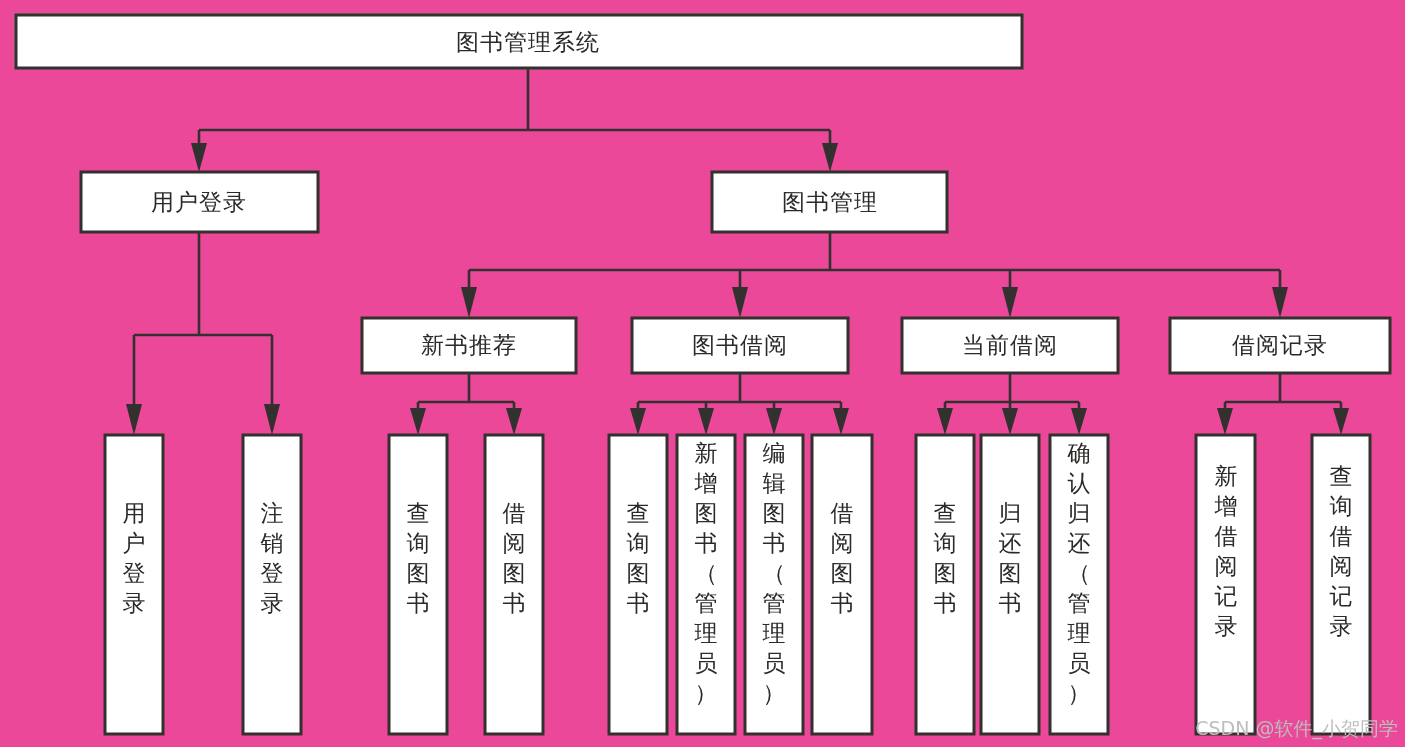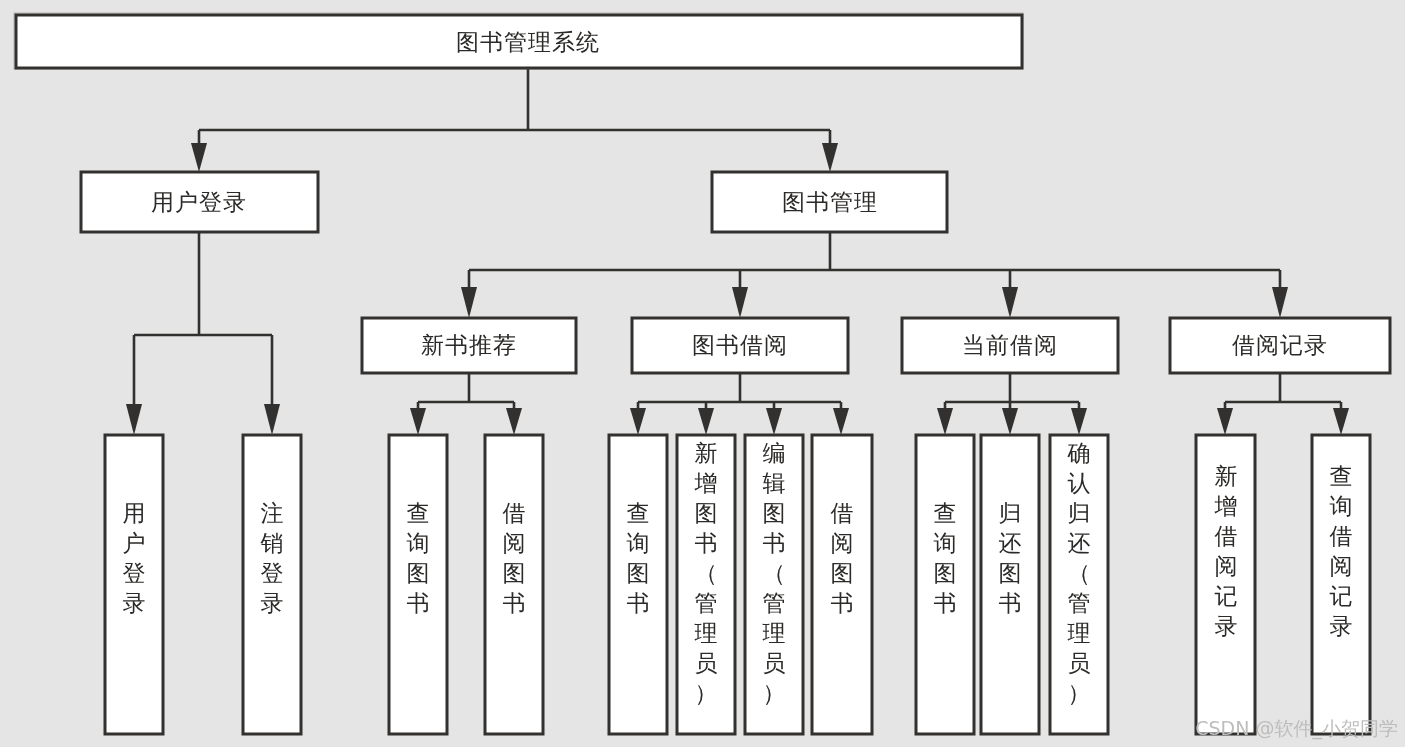--- a/index.html
+++ b/index.html
@@ -11,21 +11,21 @@
   body {
     width: 1405px;
     height: 747px;
     overflow: hidden;
     font-family: "DejaVu Sans", "Liberation Sans", sans-serif;
   }
   #diagram-root {
     position: relative;
     width: 1405px;
     height: 747px;
-    background: #e5e5e5;
+    background: #ec4899;
   }
   svg#flow-svg {
     display: block;
     width: 1405px;
     height: 747px;
   }
   .node-box {
     fill: #ffffff;
     stroke: #33312f;
     stroke-width: 3;

